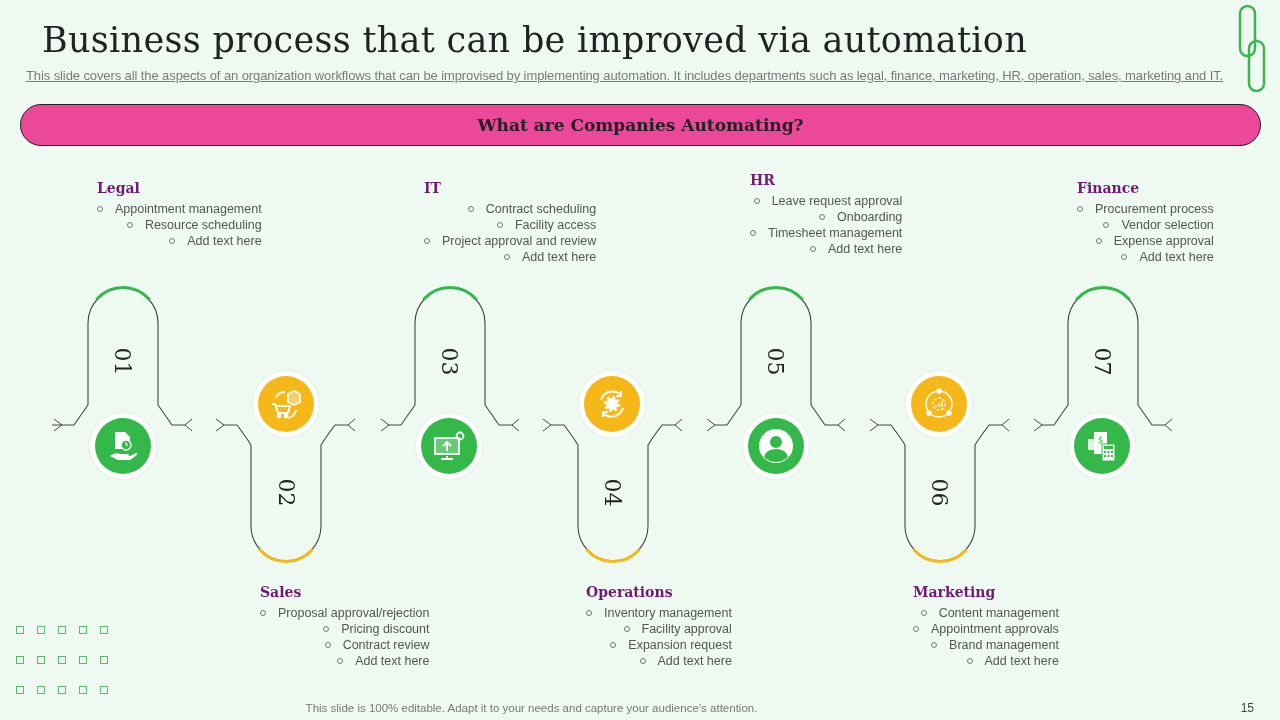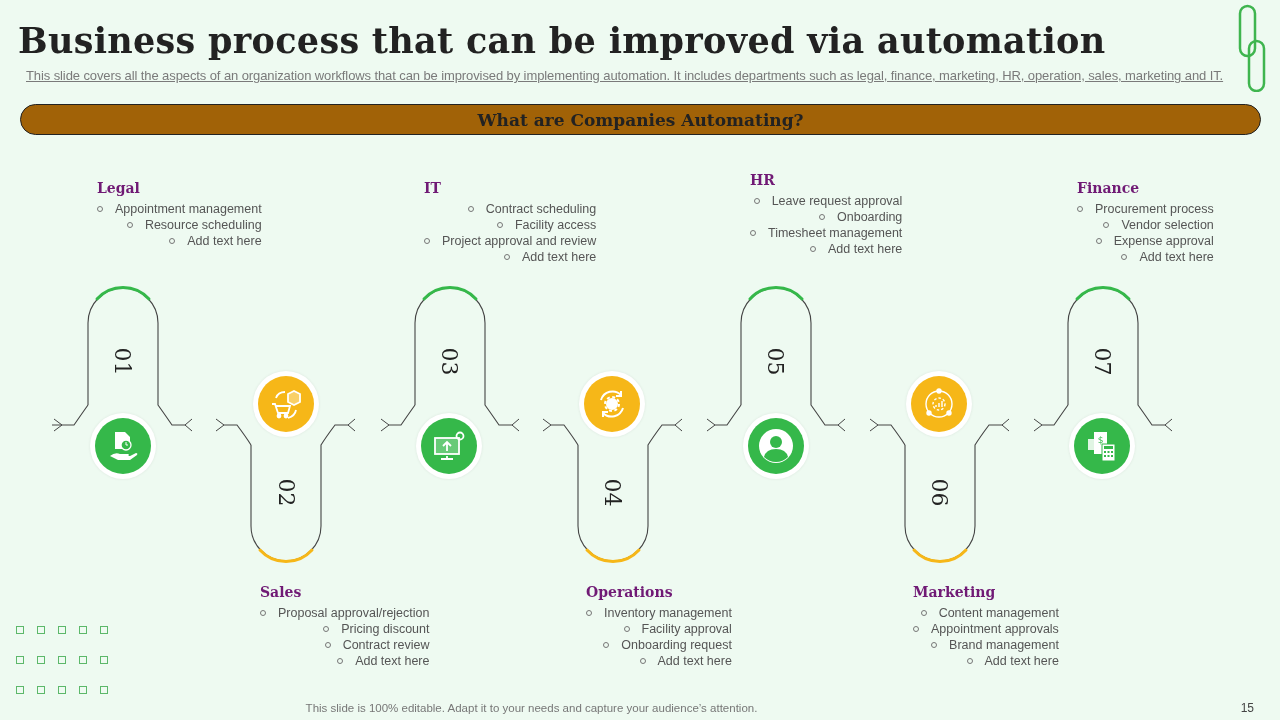--- a/index.html
+++ b/index.html
@@ -1,24 +1,24 @@
 <!DOCTYPE html>
 <html><head>
 <meta charset="utf-8">
 <style>
   * { box-sizing: border-box; margin: 0; padding: 0; }
   html, body { width: 1280px; height: 720px; overflow: hidden; }
   body { background: #eefaf1; position: relative; font-family: "Liberation Sans", sans-serif; color: #333; }
 
-  .title { position: absolute; left: 18px; top: 20px; font-family: "DejaVu Serif", serif; font-size: 35px; color: #222; letter-spacing: 0.3px; font-weight: bold; }
+  .title { position: absolute; left: 42px; top: 20px; font-family: "DejaVu Serif", serif; font-size: 35px; color: #222; letter-spacing: 0.3px; font-weight: normal; }
   .subtitle { position: absolute; left: 26px; top: 68px; font-size: 13px; color: #7a7a7a; letter-spacing: -0.1px; text-decoration: underline; }
 
   .chain { position: absolute; left: 1236px; top: 4px; width: 34px; height: 88px; }
 
-  .banner { position: absolute; left: 20px; top: 104px; width: 1241px; height: 31px; border: 1.3px solid #222; border-radius: 24px; background: #a16207; display: flex; align-items: center; justify-content: center; }
+  .banner { position: absolute; left: 20px; top: 104px; width: 1241px; height: 42px; border: 1.3px solid #222; border-radius: 24px; background: #ec4899; display: flex; align-items: center; justify-content: center; }
   .banner span { font-family: "DejaVu Serif", serif; font-weight: bold; font-size: 17px; color: #222; }
 
   .block { position: absolute; }
   .block h3 { font-family: "DejaVu Serif", serif; font-weight: bold; font-size: 14px; color: #701a75; margin-bottom: 5px; }
   .block ul { list-style: none; }
   .block li { font-size: 12.5px; color: #555; line-height: 16px; display: flex; align-items: center; justify-content: flex-end; }
   .block li .b { display: inline-block; width: 6px; height: 6px; border: 1px solid #777; border-radius: 50%; margin-right: 12px; flex: 0 0 auto; }
 
   .diagram { position: absolute; left: 0; top: 0; width: 1280px; height: 720px; }
 
@@ -303,21 +303,21 @@
     <li>
         <span class="b"></span>
         <span>Inventory management</span>
       </li>
     <li>
         <span class="b"></span>
         <span>Facility approval</span>
       </li>
     <li>
         <span class="b"></span>
-        <span>Onboarding request</span>
+        <span>Expansion request</span>
       </li>
     <li>
         <span class="b"></span>
         <span>Add text here</span>
       </li>
   </ul>
 </div>
 <div class="block" style="left:913px; top:584px;">
   <h3>Marketing</h3>
   <ul>

